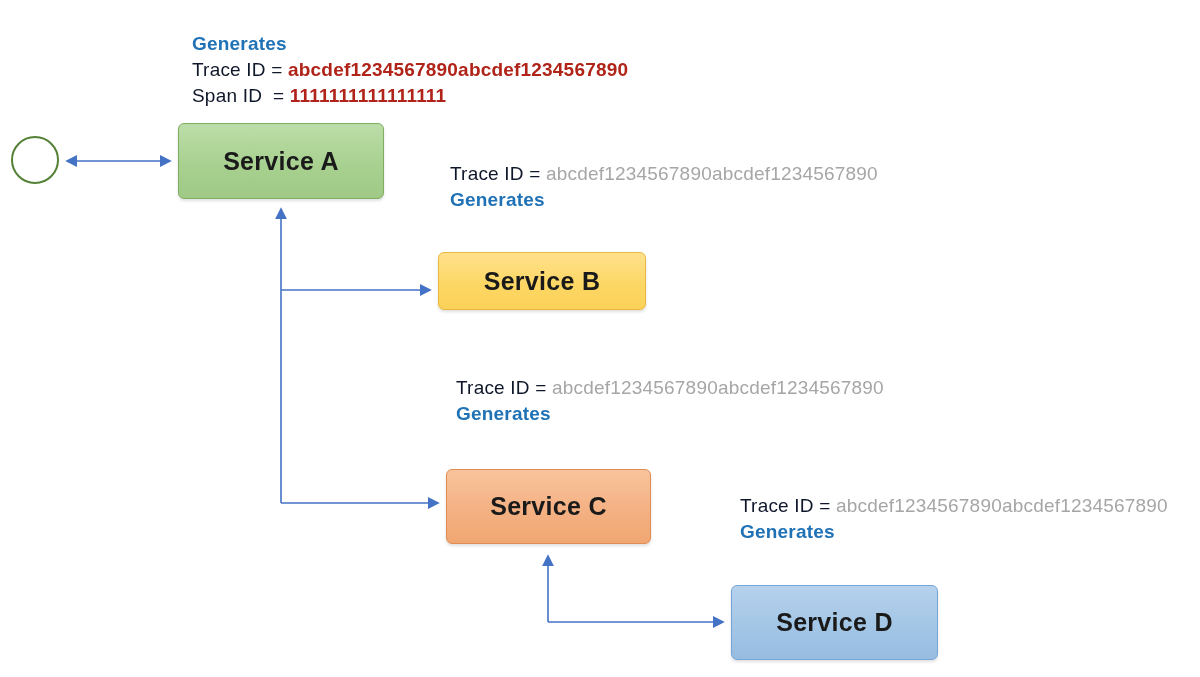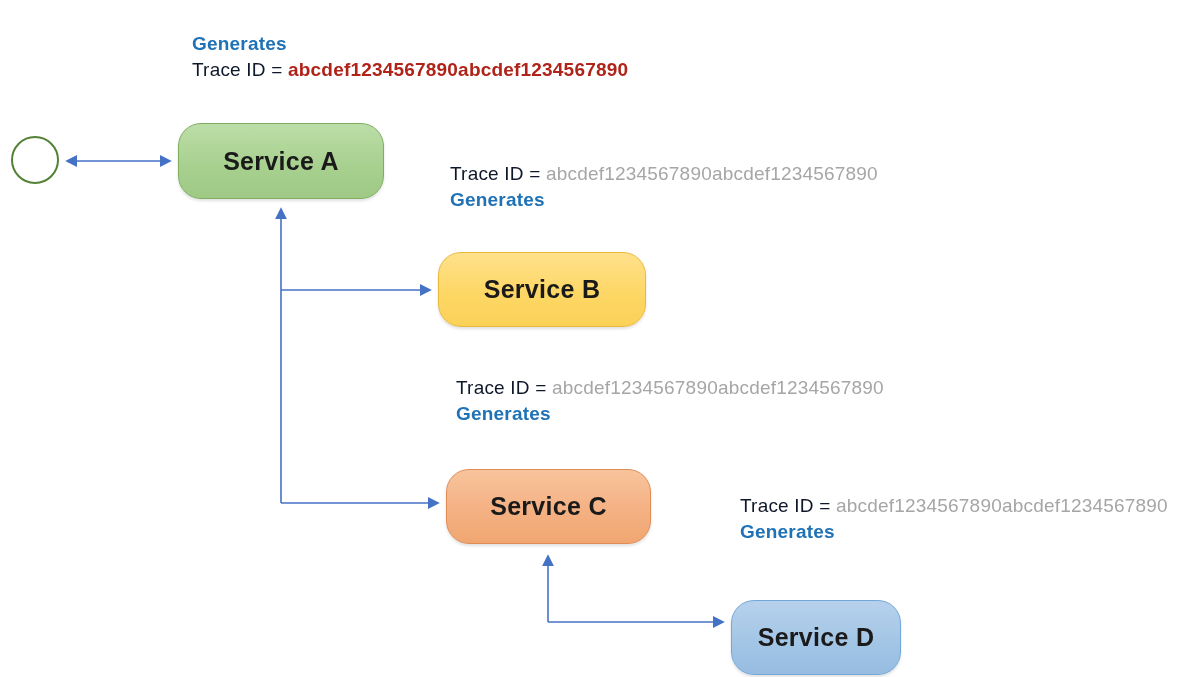--- a/index.html
+++ b/index.html
@@ -18,47 +18,47 @@
   #connectors {
     position: absolute;
     left: 0; top: 0;
     width: 1200px;
     height: 677px;
     pointer-events: none;
   }
   .node {
     position: absolute;
     box-sizing: border-box;
-    border-radius: 23px;
+    border-radius: 6px;
     display: flex;
     align-items: center;
     justify-content: center;
     font-size: 25px;
     font-weight: 600;
     color: #1a1a1a;
     letter-spacing: 0.3px;
     box-shadow: 0 2px 3px rgba(0,0,0,0.12);
   }
   .node-a {
     left: 178px; top: 123px; width: 206px; height: 76px;
     background: linear-gradient(180deg, #bcdda8 0%, #a8d190 55%, #9fc985 100%);
     border: 1.5px solid #7fae61;
   }
   .node-b {
-    left: 438px; top: 252px; width: 208px; height: 75px;
+    left: 438px; top: 252px; width: 208px; height: 58px;
     background: linear-gradient(180deg, #ffe18c 0%, #fdd765 55%, #fbd158 100%);
     border: 1.5px solid #e9b93f;
   }
   .node-c {
     left: 446px; top: 469px; width: 205px; height: 75px;
     background: linear-gradient(180deg, #f8c49c 0%, #f4b183 55%, #f0a671 100%);
     border: 1.5px solid #e08c55;
   }
   .node-d {
-    left: 731px; top: 600px; width: 170px; height: 75px;
+    left: 731px; top: 585px; width: 207px; height: 75px;
     background: linear-gradient(180deg, #b6d1ec 0%, #a3c6e6 55%, #97bce0 100%);
     border: 1.5px solid #74a7d8;
   }
   .start-circle {
     position: absolute;
     left: 11px; top: 136px;
     width: 48px; height: 48px;
     border: 2.5px solid #538135;
     border-radius: 50%;
     background: #ffffff;
@@ -133,20 +133,23 @@
     <span>Service D</span>
   </div>
 
   <div class="note note-a">
     <span class="line">
       <span class="gen">Generates</span>
     </span>
     <span class="line">
       <span class="lbl">Trace ID = </span><span class="val-red">abcdef1234567890abcdef1234567890</span>
     </span>
+    <span class="line">
+      <span class="lbl">Span ID  = </span><span class="val-red">1111111111111111</span>
+    </span>
   </div>
 
   <div class="note note-b">
     <span class="line">
       <span class="lbl">Trace ID = </span><span class="val-gray">abcdef1234567890abcdef1234567890</span>
     </span>
     <span class="line">
       <span class="gen">Generates</span>
     </span>
   </div>

